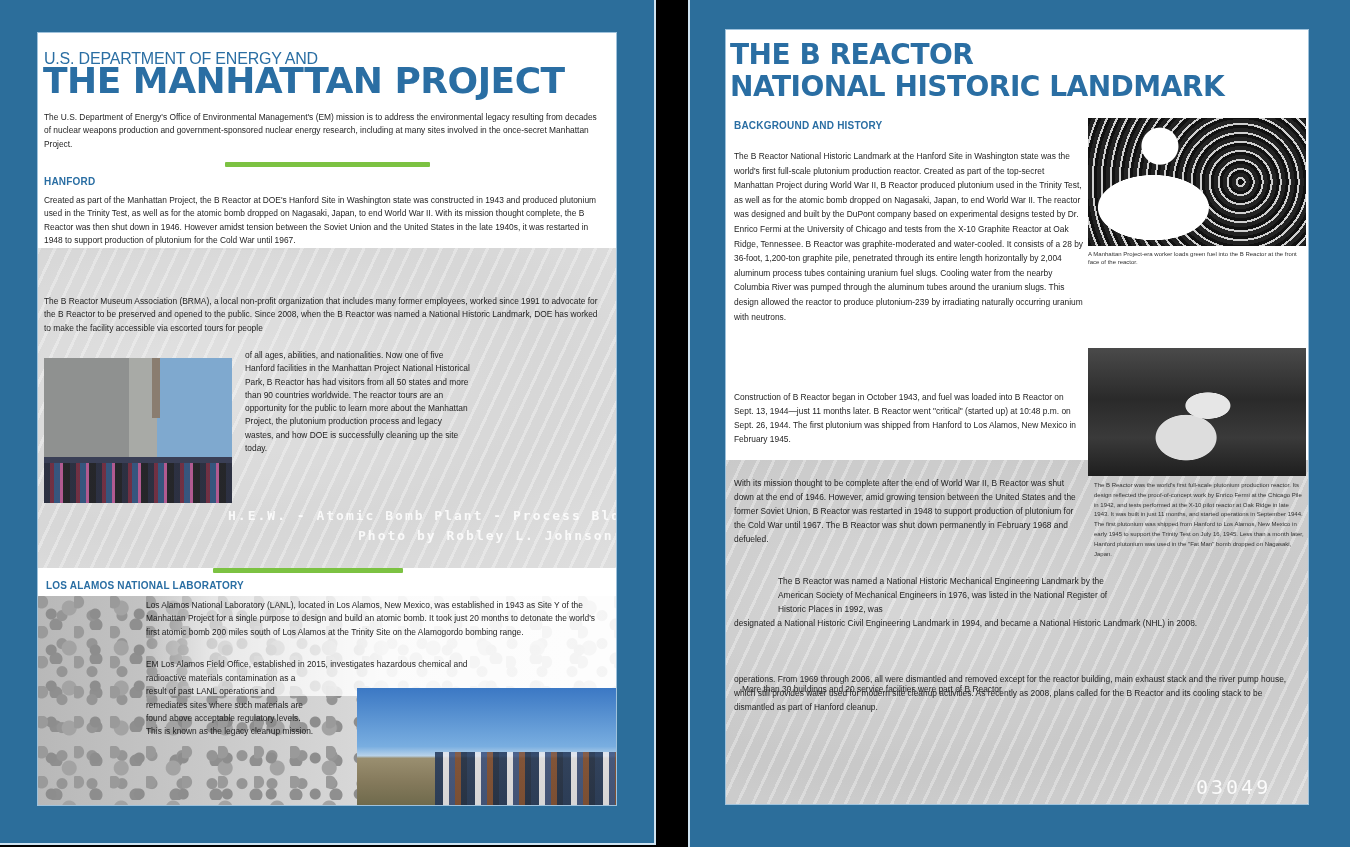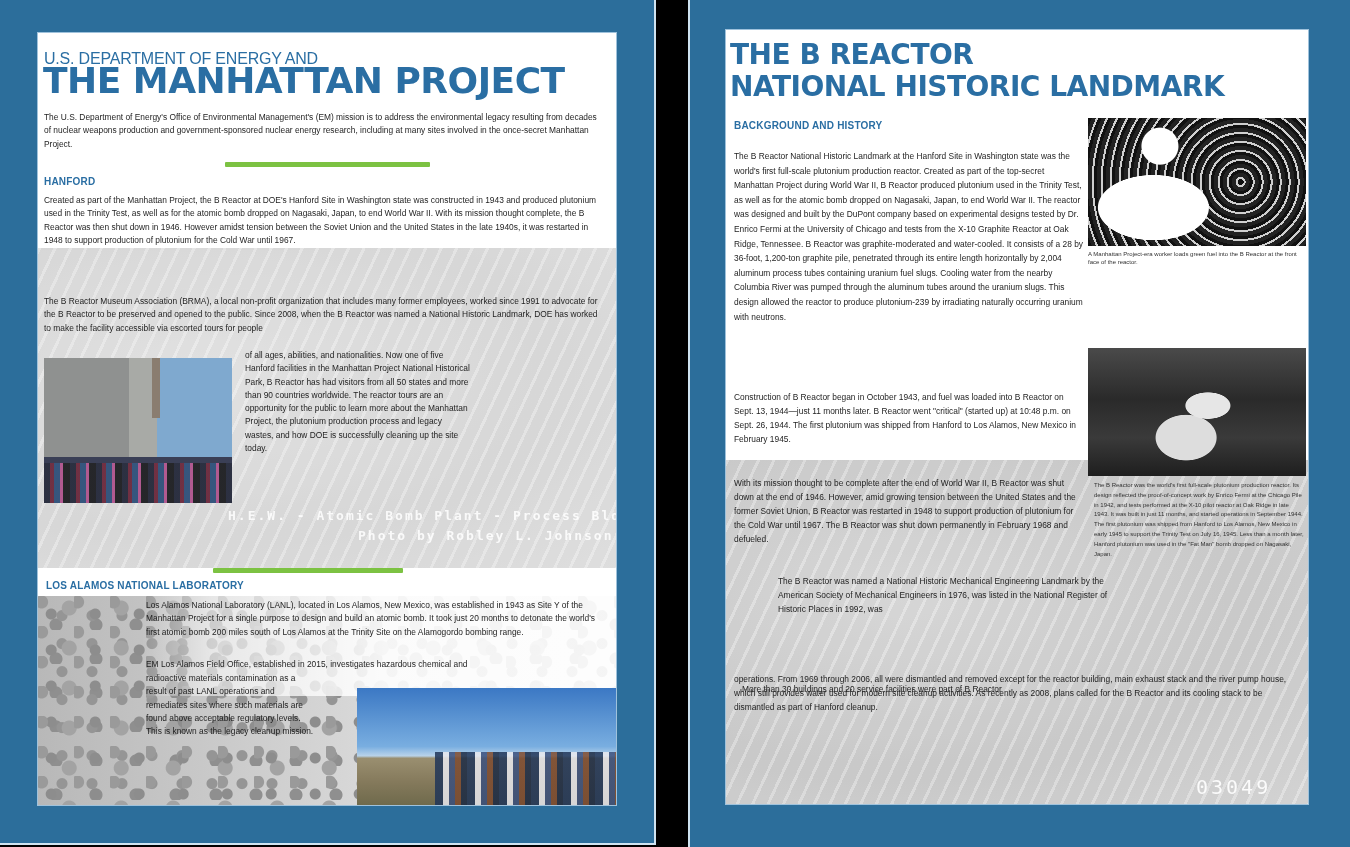--- a/index.html
+++ b/index.html
@@ -130,20 +130,21 @@
     <div class="stamp" style="left:470px;top:745px;">03049</div>
 
     <div class="big-title" style="position:absolute;left:4px;top:44px;font-size:28px;white-space:nowrap;">NATIONAL HISTORIC LANDMARK</div>
     <div class="big-title" style="position:absolute;left:4px;top:12px;font-size:28px;white-space:nowrap;">THE B REACTOR</div>
     <div class="section-head" style="position:absolute;left:8px;top:90px;">BACKGROUND AND HISTORY</div>
 
     <div class="body-text" style="position:absolute;left:8px;top:119px;width:350px;line-height:14.6px;">The B Reactor National Historic Landmark at the Hanford Site in Washington state was the world's first full-scale plutonium production reactor. Created as part of the top-secret Manhattan Project during World War II, B Reactor produced plutonium used in the Trinity Test, as well as for the atomic bomb dropped on Nagasaki, Japan, to end World War II. The reactor was designed and built by the DuPont company based on experimental designs tested by Dr. Enrico Fermi at the University of Chicago and tests from the X-10 Graphite Reactor at Oak Ridge, Tennessee. B Reactor was graphite-moderated and water-cooled. It consists of a 28 by 36-foot, 1,200-ton graphite pile, penetrated through its entire length horizontally by 2,004 aluminum process tubes containing uranium fuel slugs. Cooling water from the nearby Columbia River was pumped through the aluminum tubes around the uranium slugs. This design allowed the reactor to produce plutonium-239 by irradiating naturally occurring uranium with neutrons.</div>
     <div class="body-text" style="position:absolute;left:8px;top:360px;width:350px;line-height:14px;">Construction of B Reactor began in October 1943, and fuel was loaded into B Reactor on Sept. 13, 1944—just 11 months later. B Reactor went "critical" (started up) at 10:48 p.m. on Sept. 26, 1944. The first plutonium was shipped from Hanford to Los Alamos, New Mexico in February 1945.</div>
     <div class="body-text" style="position:absolute;left:8px;top:446px;width:350px;line-height:14px;">With its mission thought to be complete after the end of World War II, B Reactor was shut down at the end of 1946. However, amid growing tension between the United States and the former Soviet Union, B Reactor was restarted in 1948 to support production of plutonium for the Cold War until 1967. The B Reactor was shut down permanently in February 1968 and defueled.</div>
     <div class="body-text" style="position:absolute;left:8px;top:544px;width:352px;line-height:14px;margin-left:44px;">The B Reactor was named a National Historic Mechanical Engineering Landmark by the American Society of Mechanical Engineers in 1976, was listed in the National Register of Historic Places in 1992, was</div>
+    <div class="body-text" style="position:absolute;left:8px;top:586px;width:570px;line-height:14px;">designated a National Historic Civil Engineering Landmark in 1994, and became a National Historic Landmark (NHL) in 2008.</div>
     <div class="body-text" style="position:absolute;left:16px;top:628px;width:350px;line-height:14px;margin-top:24px;">More than 30 buildings and 20 service facilities were part of B Reactor</div>
     <div class="body-text" style="position:absolute;left:8px;top:642px;width:565px;line-height:14px;">operations. From 1969 through 2006, all were dismantled and removed except for the reactor building, main exhaust stack and the river pump house, which still provides water used for modern site cleanup activities. As recently as 2008, plans called for the B Reactor and its cooling stack to be dismantled as part of Hanford cleanup.</div>
 
     <div class="photo photo-bw-worker" style="left:362px;top:88px;width:218px;height:128px;"></div>
     <div class="caption" style="left:362px;top:220px;width:218px;">A Manhattan Project-era worker loads green fuel into the B Reactor at the front face of the reactor.</div>
 
     <div class="photo photo-bw-plant" style="left:362px;top:318px;width:218px;height:128px;"></div>
     <div class="caption" style="left:368px;top:451px;width:210px;line-height:9.8px;">The B Reactor was the world's first full-scale plutonium production reactor. Its design reflected the proof-of-concept work by Enrico Fermi at the Chicago Pile in 1942, and tests performed at the X-10 pilot reactor at Oak Ridge in late 1943. It was built in just 11 months, and started operations in September 1944. The first plutonium was shipped from Hanford to Los Alamos, New Mexico in early 1945 to support the Trinity Test on July 16, 1945. Less than a month later, Hanford plutonium was used in the "Fat Man" bomb dropped on Nagasaki, Japan.</div>
   </div>
 </div>

